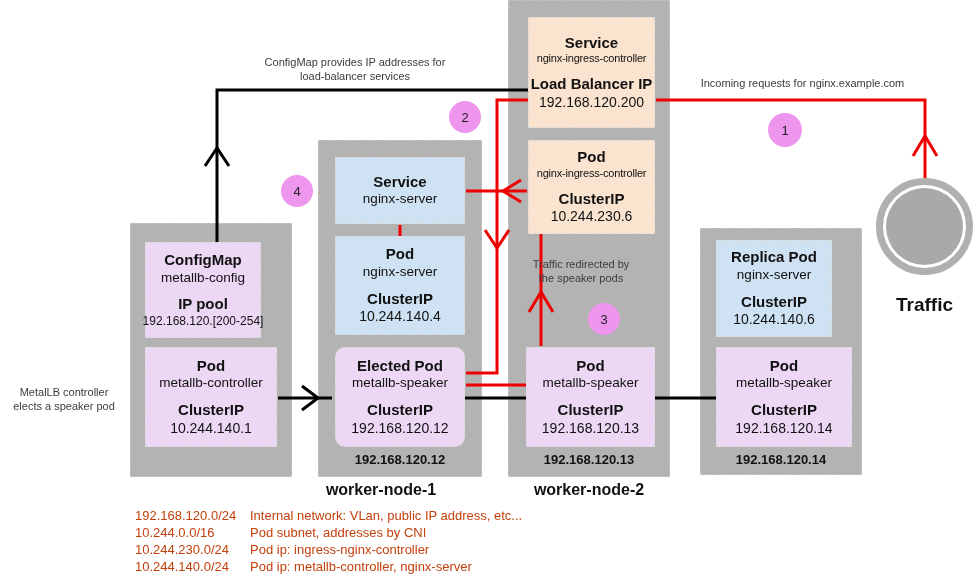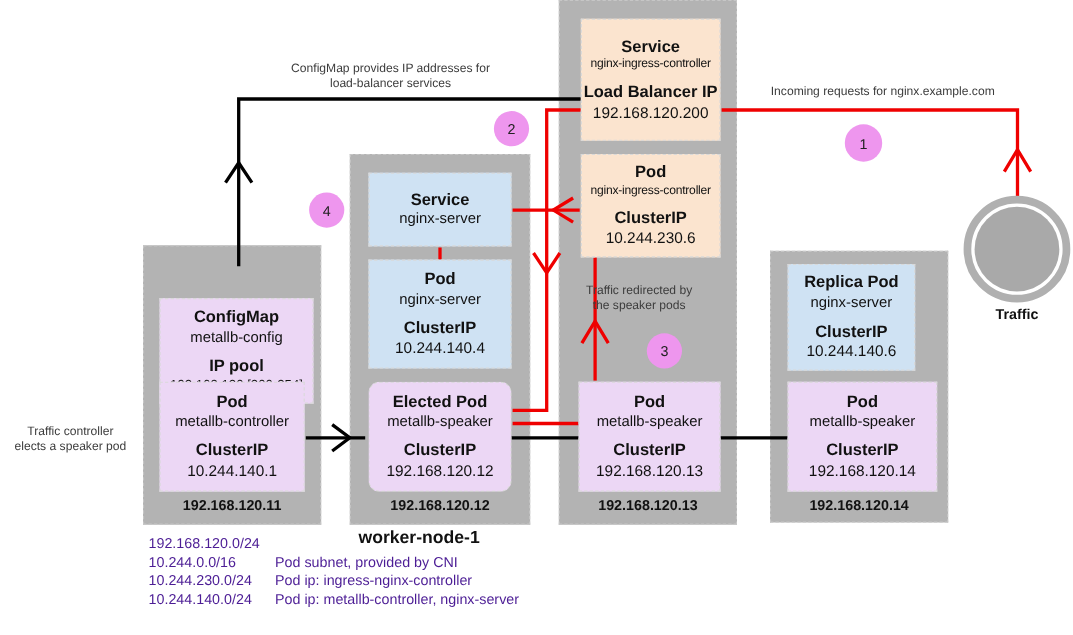--- a/index.html
+++ b/index.html
@@ -28,21 +28,21 @@
   .purple{background:#ecd7f5;}
   .bt{font-weight:bold;font-size:15px;white-space:nowrap;}
   .bn{font-size:13.5px;white-space:nowrap;}
   .bn-long{font-size:11px;letter-spacing:-0.2px;white-space:nowrap;}
   .bi{font-size:14px;white-space:nowrap;}
   .bi-small{font-size:12px;white-space:nowrap;}
   .g{margin-top:9px;}
 
   #box-lb{left:528px;top:17px;width:127px;height:111px;}
   #box-ingress-pod{left:528px;top:140px;width:127px;height:94px;}
-  #box-master-cm{left:145px;top:242px;width:140px;height:96px;margin-top:29px;}
+  #box-master-cm{left:145px;top:242px;width:116px;height:96px;}
   #box-master-pod{left:145px;top:347px;width:132px;height:100px;}
   #box-w1-service{left:335px;top:157px;width:130px;height:67px;}
   #box-w1-pod{left:335px;top:236px;width:130px;height:99px;}
   #box-w1-elected{left:335px;top:347px;width:130px;height:100px;border-radius:10px;}
   #box-w2-pod{left:526px;top:347px;width:129px;height:100px;}
   #box-w3-replica{left:716px;top:240px;width:116px;height:97px;}
   #box-w3-pod{left:716px;top:347px;width:136px;height:100px;}
 
   
   .node-ip{position:absolute;z-index:4;top:452px;text-align:center;font-weight:bold;font-size:13px;}
@@ -62,32 +62,32 @@
   #step1{left:768px;top:113px;width:34px;height:34px;}
   #step2{left:449px;top:101px;width:32px;height:32px;}
   #step3{left:588px;top:303px;width:32px;height:32px;}
   #step4{left:281px;top:175px;width:32px;height:32px;}
 
   
   #traffic-circle{position:absolute;left:876px;top:178px;width:97px;height:97px;z-index:3;
         border:7px solid #b0b0b0;border-radius:50%;box-sizing:border-box;background:#fff;}
   #traffic-circle .inner{position:absolute;left:3px;top:3px;right:3px;bottom:3px;
         background:#a9a9a9;border-radius:50%;}
-  #traffic-label{position:absolute;left:876px;top:278px;width:97px;text-align:center;
-        font-weight:bold;font-size:13px;z-index:4;}
+  #traffic-label{position:absolute;left:876px;top:294px;width:97px;text-align:center;
+        font-weight:bold;font-size:19px;z-index:4;}
 
   
   .note{position:absolute;z-index:4;color:#3c3c3c;font-size:11px;line-height:1.3;text-align:center;}
   #note-configmap{left:235px;top:55px;width:240px;}
   #note-incoming{left:680px;top:76px;width:245px;}
   #note-redirect{left:517px;top:257px;width:128px;}
   #note-metallb{left:2px;top:385px;width:124px;}
 
   
-  #legend{position:absolute;left:135px;top:485px;z-index:4;font-size:13px;color:#4c1d95;}
+  #legend{position:absolute;left:135px;top:507px;z-index:4;font-size:13px;color:#c2410c;}
   .legend-row{display:flex;height:17px;align-items:center;}
   .legend-cidr{width:115px;}
   .legend-desc{white-space:nowrap;}
 </style>
 </head>
 <body>
 
 <div id="canvas">
 
   <div class="gray-node" id="node-ingress-gray"></div>
@@ -179,26 +179,26 @@
     <div class="bt g">ClusterIP</div>
     <div class="bi">10.244.140.6</div>
   </div>
   <div class="inner-box purple" id="box-w3-pod">
     <div class="bt">Pod</div>
     <div class="bn">metallb-speaker</div>
     <div class="bt g">ClusterIP</div>
     <div class="bi">192.168.120.14</div>
   </div>
 
-  <div class="node-ip" id="ip-master">192.168.120.11</div>
   <div class="node-ip" id="ip-w1">192.168.120.12</div>
   <div class="node-ip" id="ip-w2">192.168.120.13</div>
   <div class="node-ip" id="ip-w3">192.168.120.14</div>
 
   <div class="node-name" id="name-w1">worker-node-1</div>
+  <div class="node-name" id="name-w2">worker-node-2</div>
 
   <div class="step" id="step1">1</div>
   <div class="step" id="step2">2</div>
   <div class="step" id="step3">3</div>
   <div class="step" id="step4">4</div>
 
   <div id="traffic-circle">
     <div class="inner"></div>
   </div>
   <div id="traffic-label">Traffic</div>
@@ -206,31 +206,32 @@
   <div class="note" id="note-configmap">
     <div>ConfigMap provides IP addresses for</div>
     <div>load-balancer services</div>
   </div>
   <div class="note" id="note-incoming">Incoming requests for nginx.example.com</div>
   <div class="note" id="note-redirect">
     <div>Traffic redirected by</div>
     <div>the speaker pods</div>
   </div>
   <div class="note" id="note-metallb">
-    <div>Traffic controller</div>
+    <div>MetalLB controller</div>
     <div>elects a speaker pod</div>
   </div>
 
   <div id="legend">
     <div class="legend-row">
       <div class="legend-cidr">192.168.120.0/24</div>
+      <div class="legend-desc">Internal network: VLan, public IP address, etc...</div>
     </div>
     <div class="legend-row">
       <div class="legend-cidr">10.244.0.0/16</div>
-      <div class="legend-desc">Pod subnet, provided by CNI</div>
+      <div class="legend-desc">Pod subnet, addresses by CNI</div>
     </div>
     <div class="legend-row">
       <div class="legend-cidr">10.244.230.0/24</div>
       <div class="legend-desc">Pod ip: ingress-nginx-controller</div>
     </div>
     <div class="legend-row">
       <div class="legend-cidr">10.244.140.0/24</div>
       <div class="legend-desc">Pod ip: metallb-controller, nginx-server</div>
     </div>
   </div>

